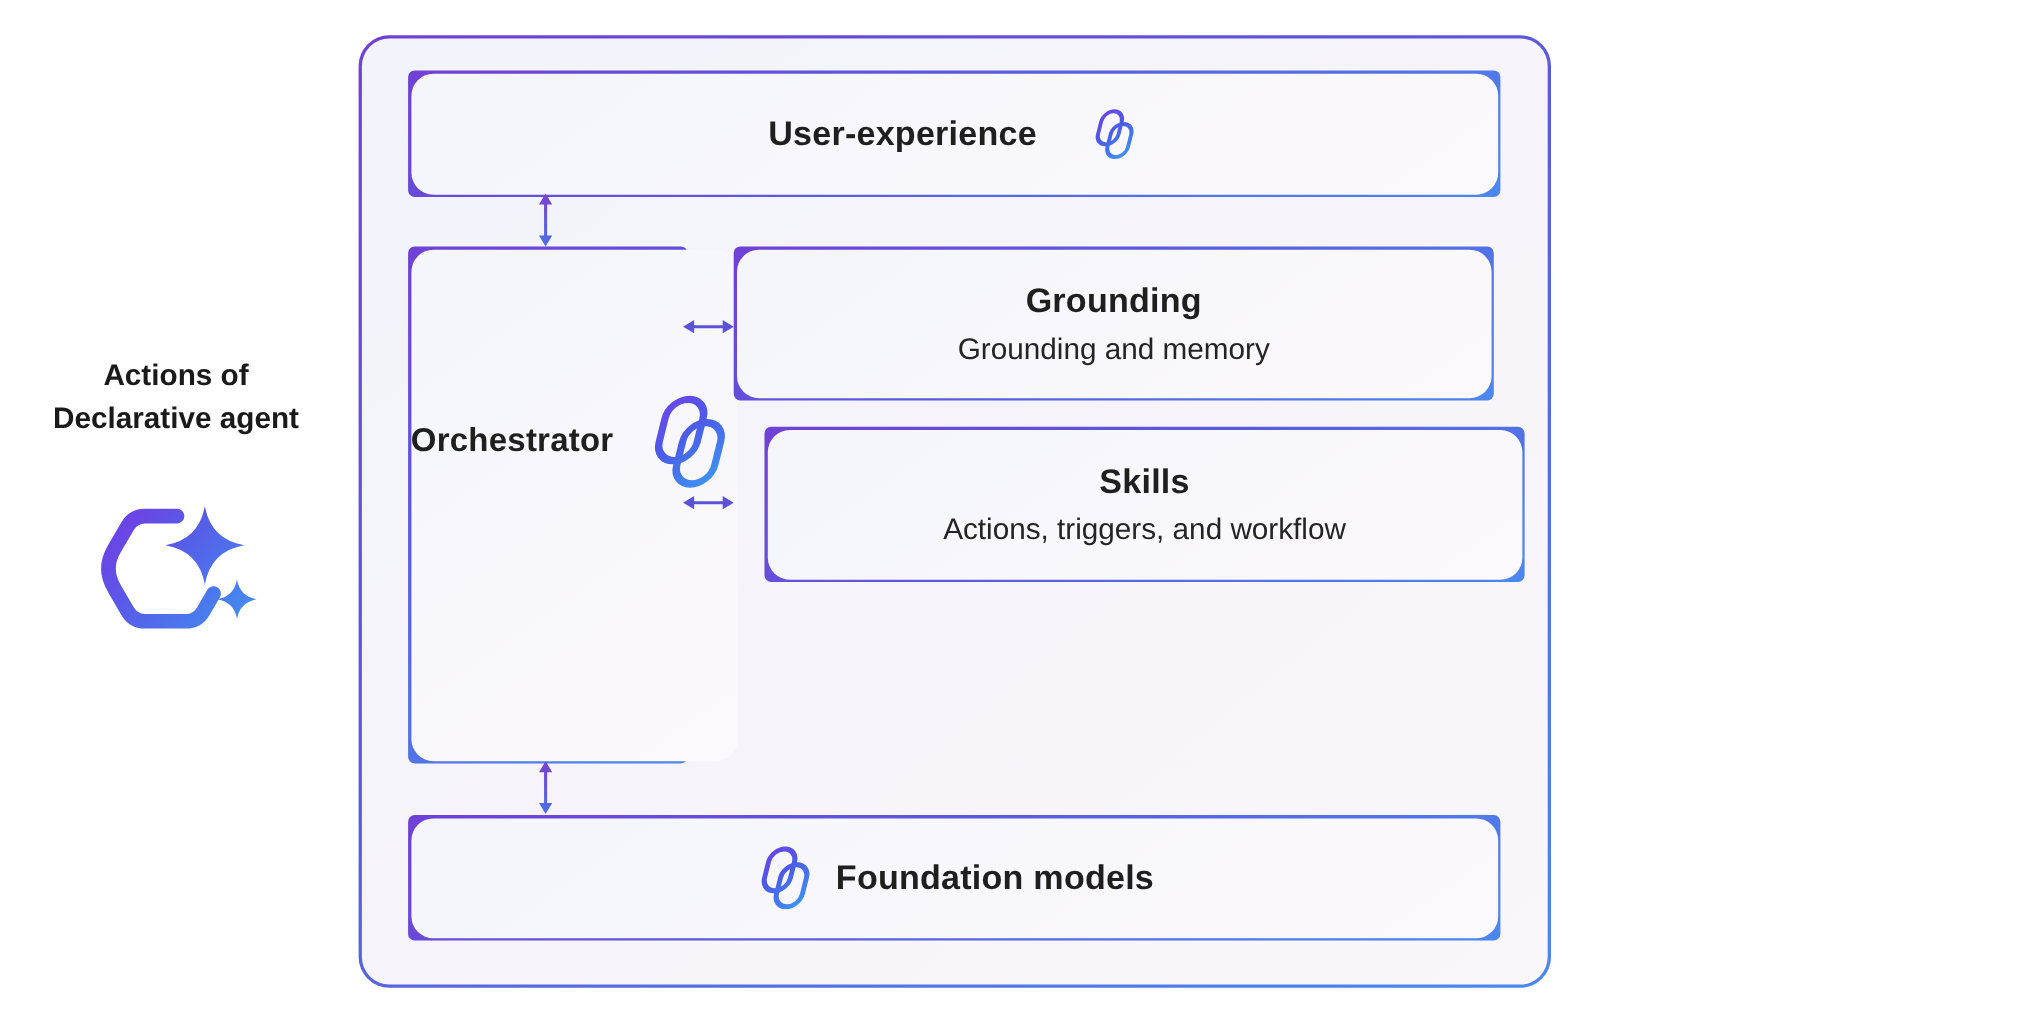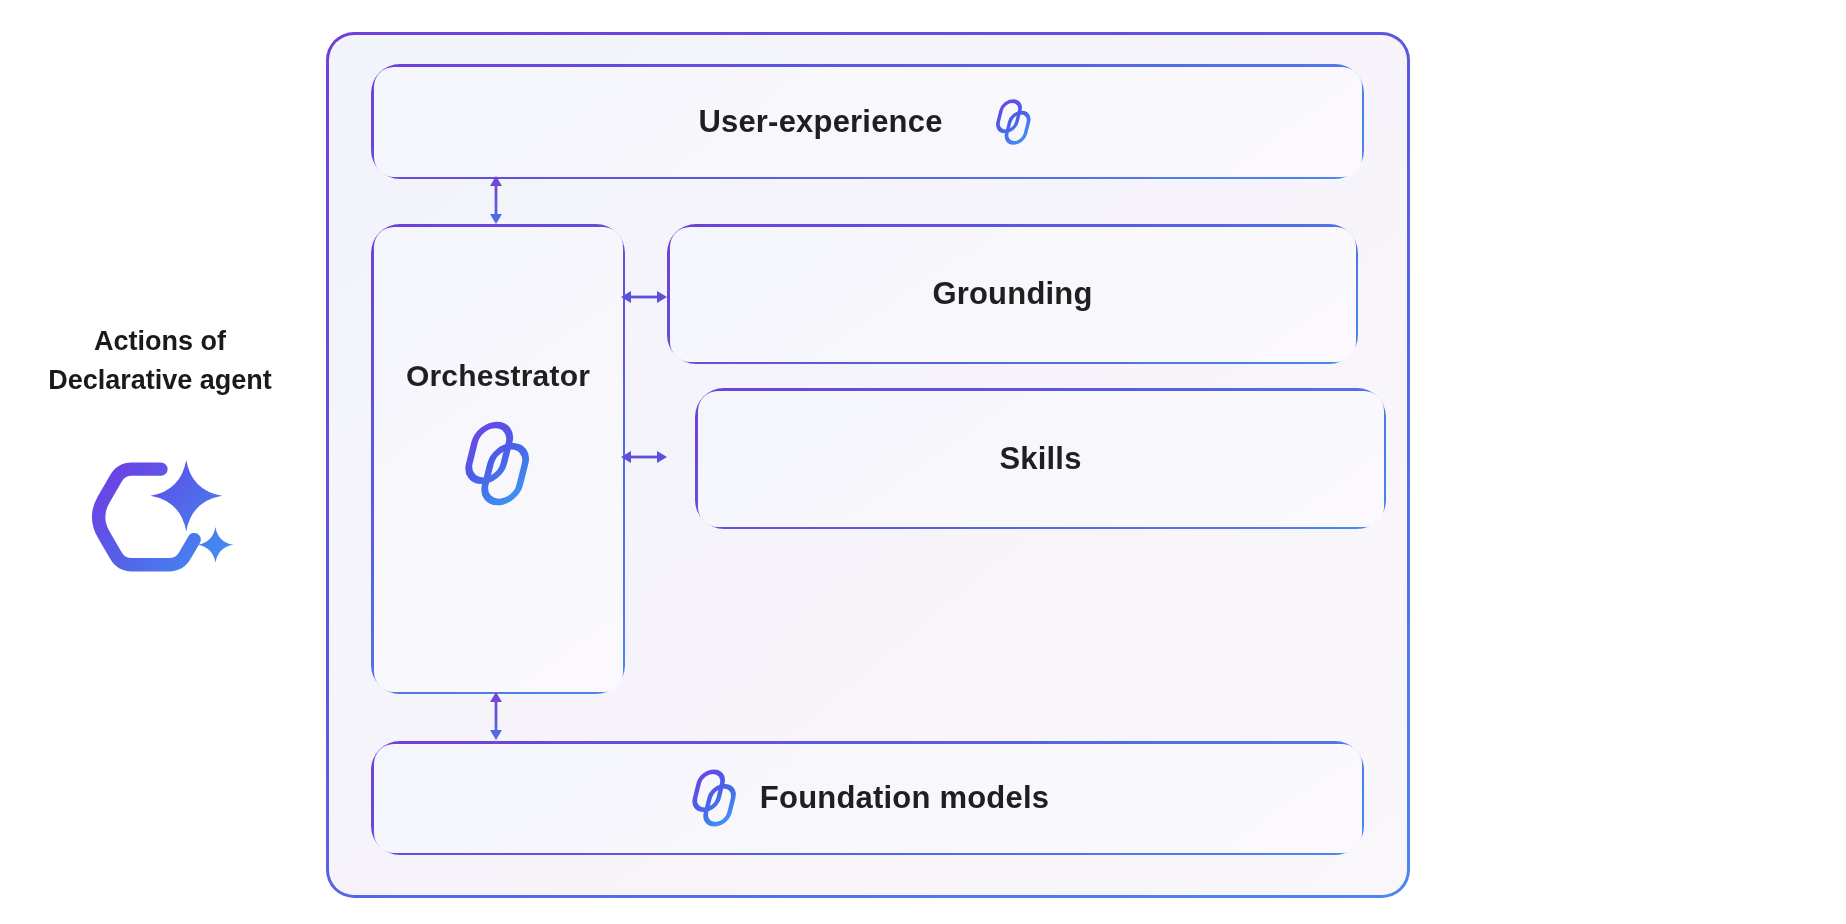--- a/index.html
+++ b/index.html
@@ -5,21 +5,21 @@
   html,body{margin:0;padding:0;}
   body{
     width:1846px;height:924px;position:relative;overflow:hidden;
     background:#ffffff;
     font-family:"Liberation Sans", sans-serif;
     color:#1f1f1f;
   }
   .canvas{position:absolute;inset:0;}
 
   
-  .gbox{position:absolute;display:flex;border-radius:29px;
+  .gbox{position:absolute;display:flex;border-radius:6px;
         background:linear-gradient(150deg,#7040d6 0%,#5a5ade 45%,#4b87ee 100%);}
   .gbox>.inner{flex:1;border-radius:20px;
         background:linear-gradient(145deg,#f4f6fc 0%,#f8f7fc 55%,#fbf9fd 100%);
         display:flex;align-items:center;justify-content:center;}
 
   .outer-frame{left:326px;top:32px;width:1078px;height:860px;border-radius:28px;padding:3px;}
   .outer-frame>.inner{border-radius:25px;
         background:linear-gradient(140deg,#f2f4fb 0%,#f6f4fa 50%,#faf7fb 100%);}
 
   .box{padding:2.5px;}
@@ -32,21 +32,21 @@
   .row{display:flex;flex-direction:row;align-items:center;}
   .col{display:flex;flex-direction:column;align-items:center;}
 
   .title-lg{font-size:31px;font-weight:bold;letter-spacing:.2px;}
   .subtitle{font-size:27px;font-weight:normal;color:#242424;margin-top:10px;}
 
   .box-ux .inner .row{gap:48px;}
   .box-foundation .inner .row{gap:16px;align-items:center;}
 
   .box-orch .inner{align-items:flex-start;justify-content:flex-start;}
-  .orch-content{width:100%;padding-top:132px;display:flex;flex-direction:column;align-items:center;gap:28px;}
+  .orch-content{width:100%;padding-top:132px;display:flex;flex-direction:row;align-items:center;gap:28px;}
 
   .heading{position:absolute;left:20px;top:322px;width:280px;text-align:center;
            font-size:27px;font-weight:bold;line-height:39px;color:#1a1a1a;}
 
   .agent-icon{position:absolute;left:84px;top:442px;width:154px;height:134px;}
 
   .arrow{position:absolute;}
   .arrow-v1{left:486px;top:176px;}
   .arrow-v2{left:486px;top:692px;}
   .arrow-h1{left:621px;top:287px;}
@@ -118,28 +118,30 @@
           </g>
         </svg>
       </div>
     </div>
   </div>
 
   <div class="gbox box box-knowledge">
     <div class="inner">
       <div class="col">
         <span class="title-lg">Grounding</span>
+        <span class="subtitle">Grounding and memory</span>
       </div>
     </div>
   </div>
 
   <div class="gbox box box-skills">
     <div class="inner">
       <div class="col">
         <span class="title-lg">Skills</span>
+        <span class="subtitle">Actions, triggers, and workflow</span>
       </div>
     </div>
   </div>
 
   <div class="gbox box box-foundation">
     <div class="inner">
       <div class="row">
         <svg width="58" height="58" viewBox="0 0 64 64">
           <defs>
             <linearGradient id="cg3" x1="0" y1="0" x2="64" y2="64" gradientUnits="userSpaceOnUse">

